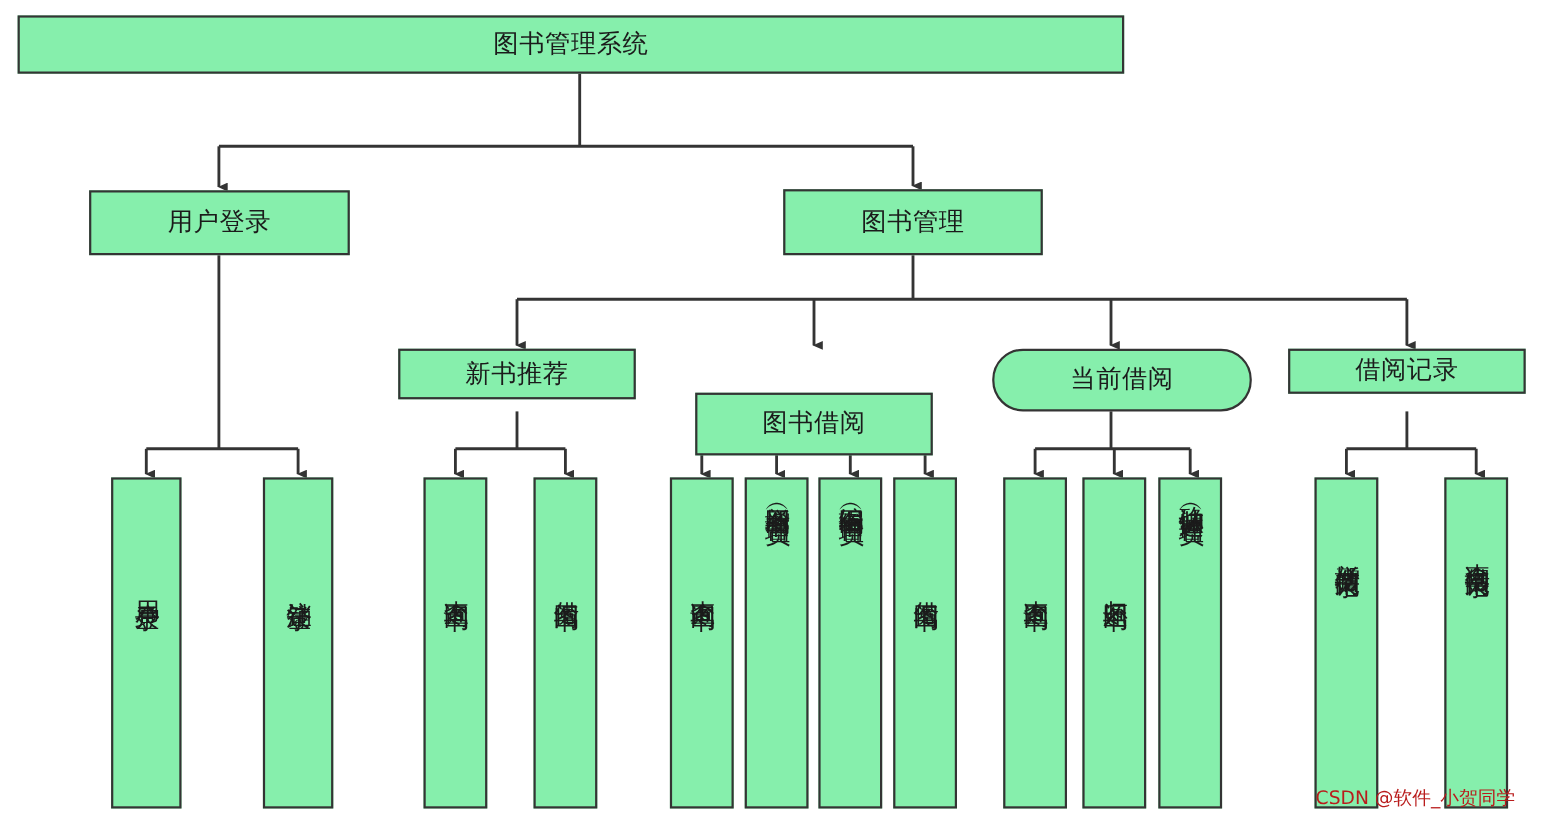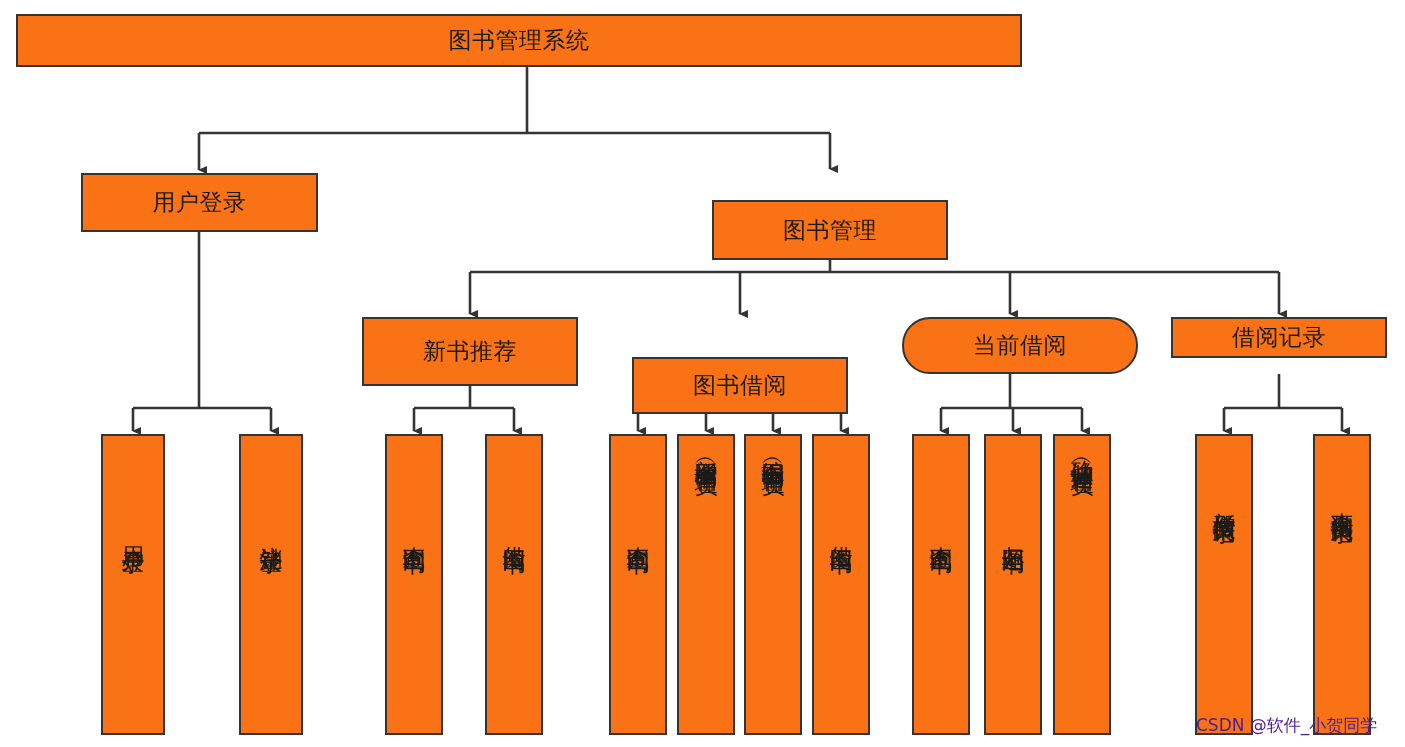--- a/index.html
+++ b/index.html
@@ -25,21 +25,21 @@
     left: 0;
     top: 0;
     width: 1405px;
     height: 747px;
     pointer-events: none;
   }
   .node {
     position: absolute;
     box-sizing: border-box;
     border: 2.4px solid #343434;
-    background: #f97316;
+    background: #86efac;
     color: #1b1b1b;
     display: flex;
     align-items: center;
     justify-content: center;
     line-height: 1.15;
   }
   .node-label {
     display: block;
     text-align: center;
     white-space: pre;
@@ -67,21 +67,21 @@
     line-height: 1;
   }
   .node.vert.mid .node-label {
     margin-top: 86px;
   }
   .node.vert.mid2 .node-label {
     margin-top: 52px;
   }
   .watermark {
     position: absolute;
-    color: #4c1d95;
+    color: #b91c1c;
     font-size: 17px;
     white-space: nowrap;
     left: 1196px;
     top: 714px;
   }
 </style>
 </head>
 <body>
 
 <div id="diagram-root">
@@ -129,25 +129,25 @@
       </g>
   </svg>
 
   <div class="node root horiz" style="left: 16px; top: 14px; width: 1006px; height: 53px;">
     <span class="node-label">图书管理系统</span>
   </div>
 
   <div class="node horiz" style="left: 81px; top: 173px; width: 237px; height: 59px;">
     <span class="node-label">用户登录</span>
   </div>
-  <div class="node horiz" style="left: 712px; top: 172px; width: 236px; height: 60px; margin-top: 28px;">
+  <div class="node horiz" style="left: 712px; top: 172px; width: 236px; height: 60px;">
     <span class="node-label">图书管理</span>
   </div>
 
-  <div class="node horiz" style="left: 362px; top: 317px; width: 216px; height: 69px;">
+  <div class="node horiz" style="left: 362px; top: 317px; width: 216px; height: 46px;">
     <span class="node-label">新书推荐</span>
   </div>
   <div class="node horiz" style="left: 632px; top: 317px; width: 216px; height: 57px; margin-top: 40px;">
     <span class="node-label">图书借阅</span>
   </div>
   <div class="node horiz" style="left: 902px; top: 317px; width: 236px; height: 57px; border-radius: 28px;">
     <span class="node-label">当前借阅</span>
   </div>
   <div class="node horiz" style="left: 1171px; top: 317px; width: 216px; height: 41px;">
     <span class="node-label">借阅记录</span>

